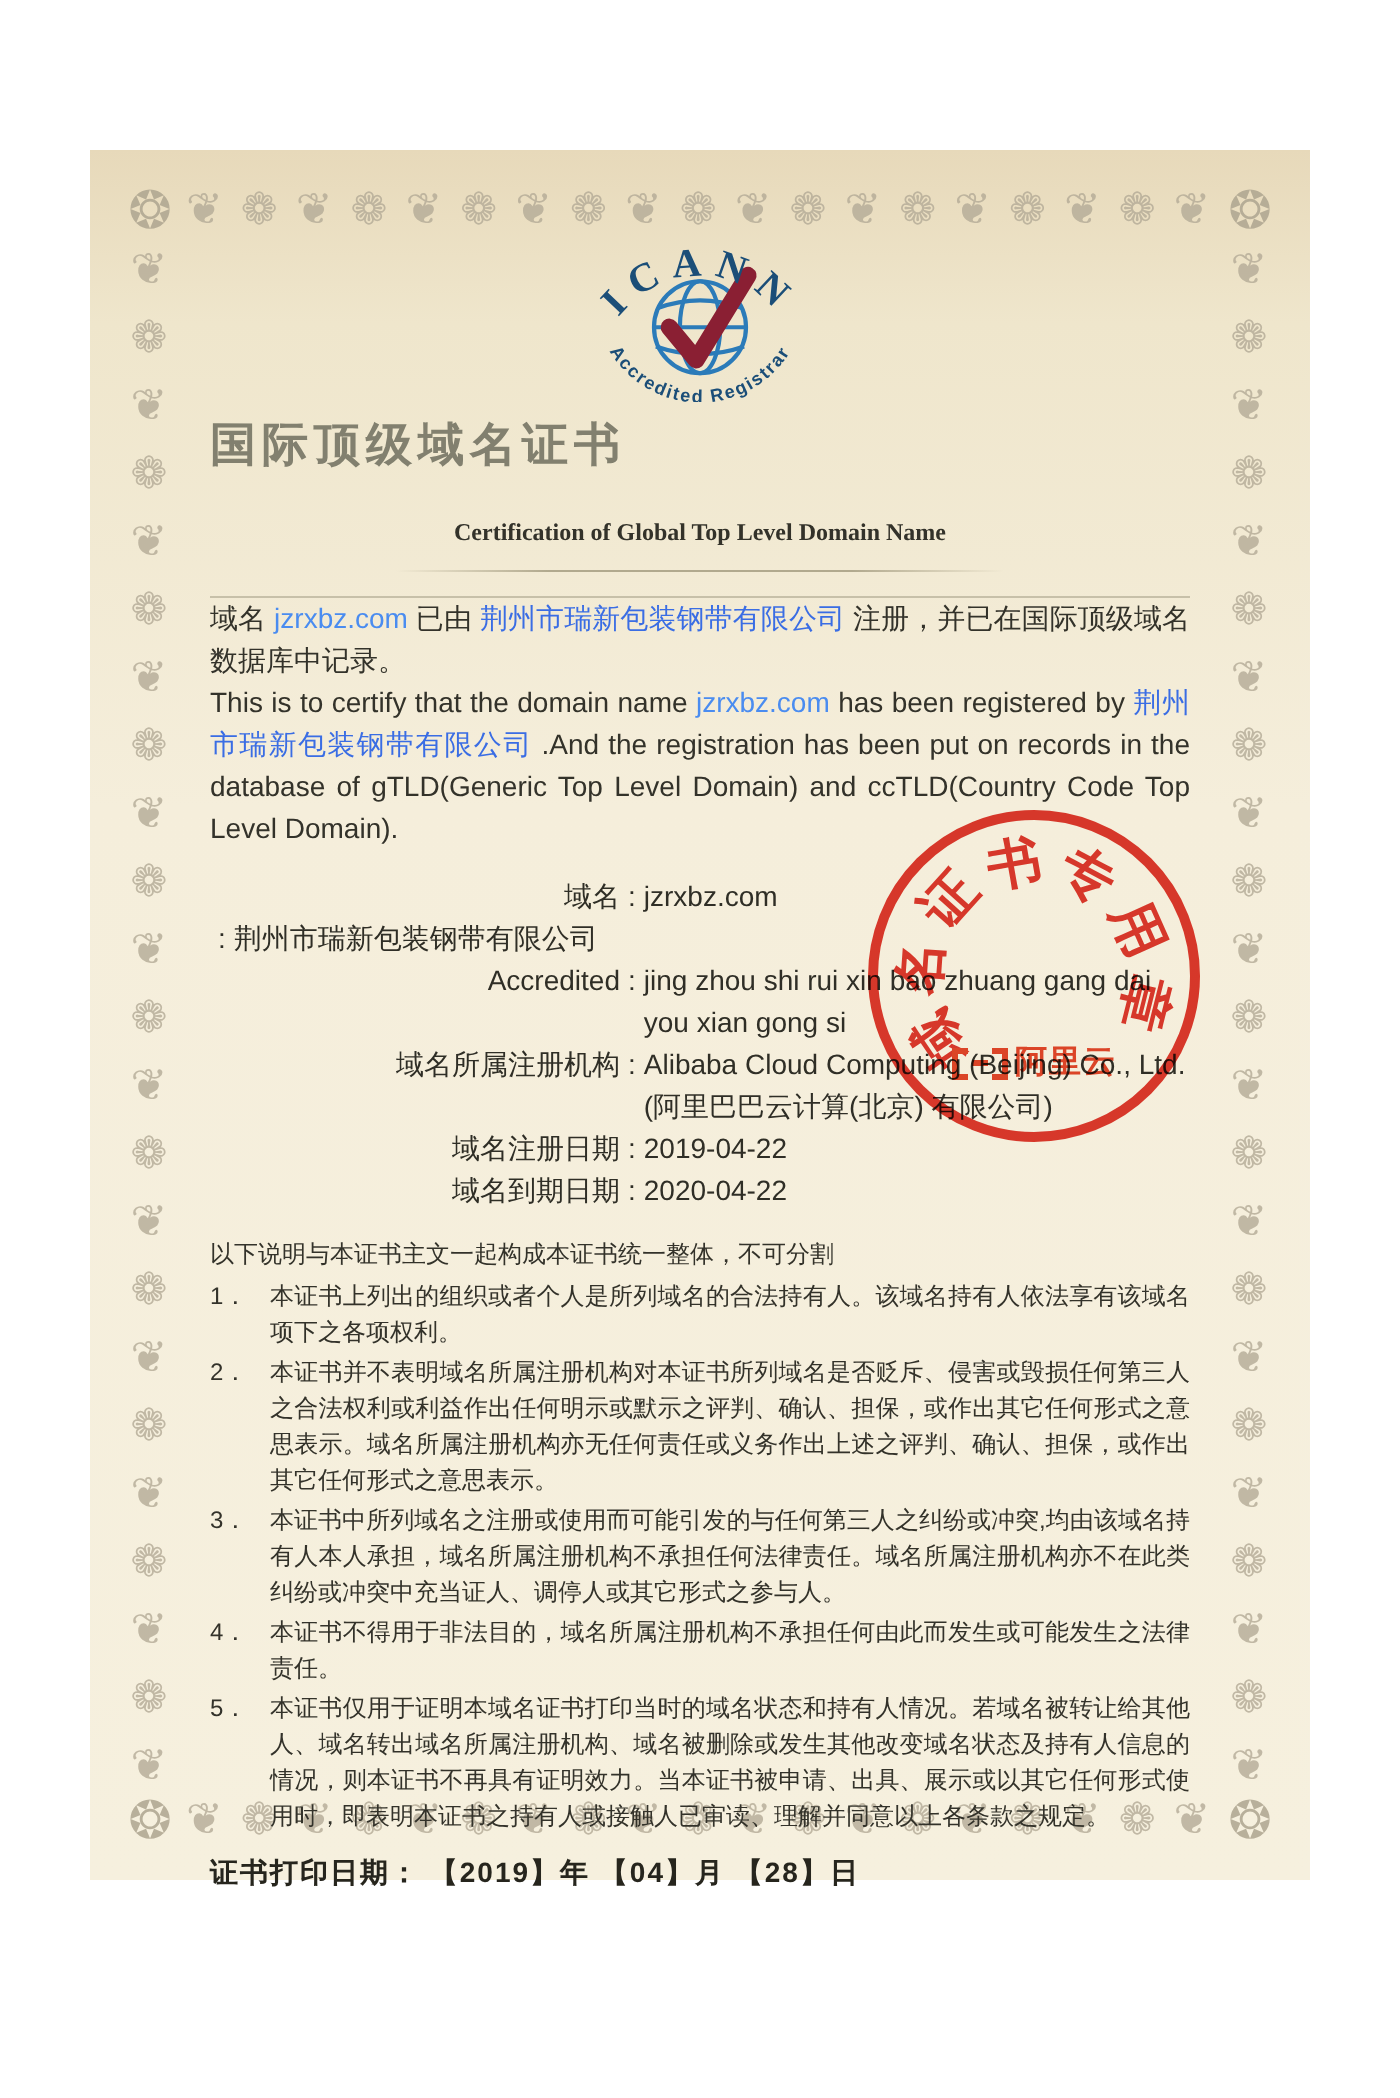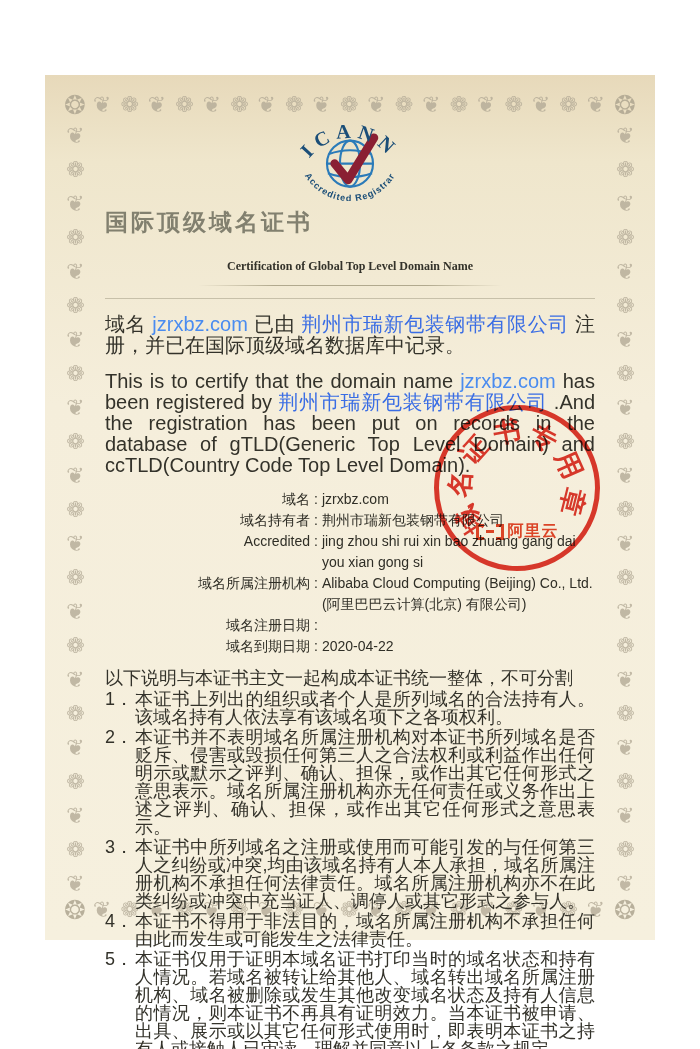--- a/index.html
+++ b/index.html
@@ -28,31 +28,31 @@
 
   .title-cn { margin-top:6px; text-align:left; font-size:23px; font-weight:bold;
               color:#82806f; letter-spacing:3px; line-height:30px; }
   .title-en { margin-top:19px; text-align:center; font-size:12px; font-weight:bold;
               color:#33322a; line-height:20px;
               font-family:"Liberation Serif","DejaVu Serif",serif; }
   .rule1 { width:62%; height:1px; margin:9px auto 0;
            background:linear-gradient(90deg,rgba(170,160,130,0),#b1a98e 25%,#b1a98e 75%,rgba(170,160,130,0)); }
   .rule2 { width:100%; height:1px; margin-top:12px; background:#c7c0a9; }
 
-  .para { margin-top:15px; font-size:20px; line-height:21px; color:#33322a; text-align:justify; }
+  .para { font-size:14px; line-height:21px; color:#33322a; text-align:justify; }
   .blue-domain  { color:#4a8cf0; }
   .blue-company { color:#3a6de4; }
 
   .details { margin-top:13px; font-size:14px; line-height:21px; position:relative; z-index:1; }
   .drow { display:flex; }
   .dlabel { width:205px; text-align:right; flex:none; white-space:nowrap; }
   .dsep   { flex:none; padding:0 4px; }
   .dvalue { flex:1; }
 
-  .terms { margin-top:11px; font-size:18px; line-height:18px; color:#33322a; }
+  .terms { margin-top:11px; font-size:12px; line-height:18px; color:#33322a; }
   .terms-intro { line-height:20px; }
   .titem { display:flex; margin-top:2px; }
   .tnum { width:30px; flex:none; }
   .ttxt { flex:1; text-align:justify; }
 
   .print-date { margin-top:11px; font-size:14px; font-weight:bold; color:#26251d; letter-spacing:1px; }
 
   
   .seal { position:absolute; left:389px; top:330px; width:166px; height:166px; z-index:5;
           mix-blend-mode:multiply; opacity:.92; }
@@ -124,37 +124,37 @@
       <span>This is to certify that the domain name </span><span class="blue-domain">jzrxbz.com</span><span> has been registered by </span><span class="blue-company">荆州市瑞新包装钢带有限公司</span><span> .And the registration has been put on records in the database of gTLD(Generic Top Level Domain) and ccTLD(Country Code Top Level Domain).</span>
     </div>
 
     <div class="details">
       <div class="drow">
         <span class="dlabel">域名</span>
         <span class="dsep">:</span>
         <span class="dvalue">jzrxbz.com</span>
       </div>
       <div class="drow">
-        <span class="dlabel">域名持有者</span>
         <span class="dsep">:</span>
         <span class="dvalue">荆州市瑞新包装钢带有限公司</span>
       </div>
       <div class="drow">
         <span class="dlabel">Accredited</span>
         <span class="dsep">:</span>
         <span class="dvalue">jing zhou shi rui xin bao zhuang gang dai you xian gong si</span>
       </div>
       <div class="drow">
         <span class="dlabel">域名所属注册机构</span>
         <span class="dsep">:</span>
         <span class="dvalue">Alibaba Cloud Computing (Beijing) Co., Ltd. (阿里巴巴云计算(北京) 有限公司)</span>
       </div>
       <div class="drow">
         <span class="dlabel">域名注册日期</span>
         <span class="dsep">:</span>
+        <span class="dvalue">2019-04-22</span>
       </div>
       <div class="drow">
         <span class="dlabel">域名到期日期</span>
         <span class="dsep">:</span>
         <span class="dvalue">2020-04-22</span>
       </div>
     </div>
 
     <div class="terms">
       <div class="terms-intro">以下说明与本证书主文一起构成本证书统一整体，不可分割</div>

